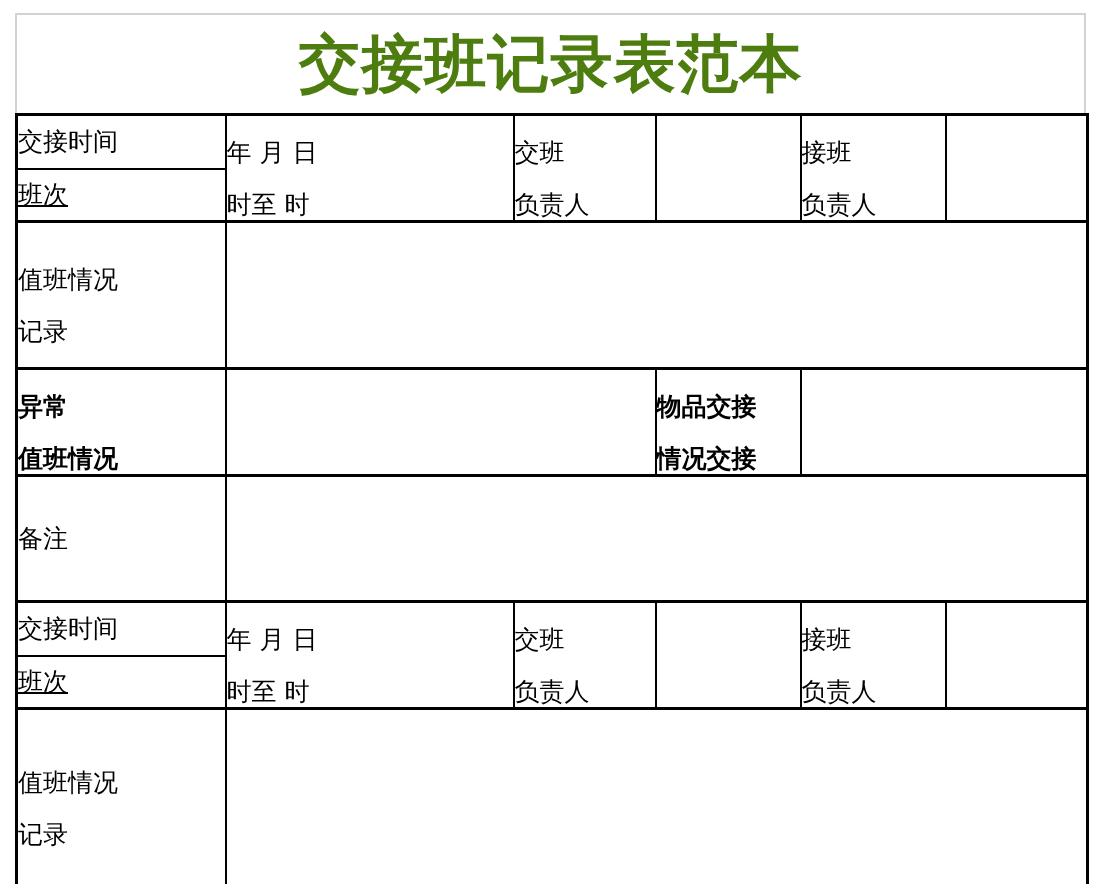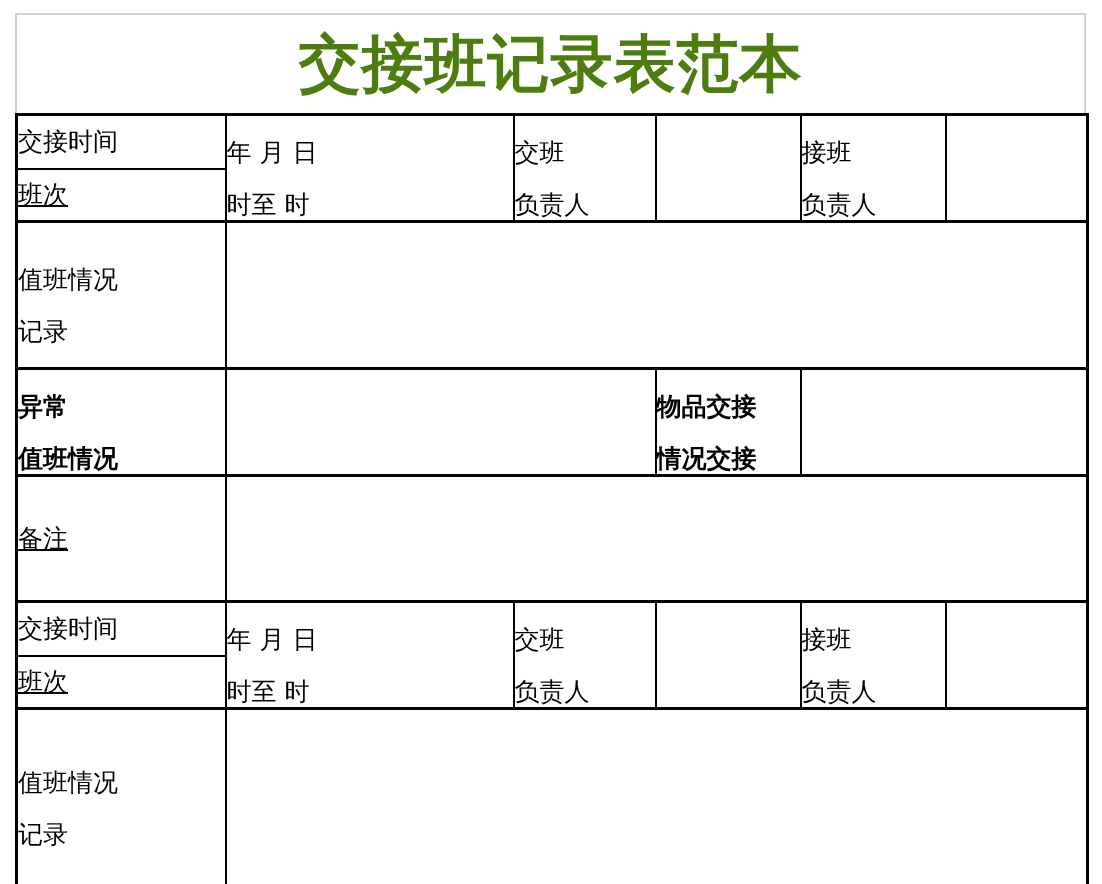--- a/index.html
+++ b/index.html
@@ -40,21 +40,21 @@
     padding: 0; overflow: hidden;
     background: #ffffff;
   }
   td.bb2 { border-bottom-width: 2px; }  
   td.bt2 { border-top-width: 2px; text-decoration: underline; }     
 
   tr.h50  { height: 50px; }
   tr.h48  { height: 48px; }
   tr.h147 { height: 147px; }
   tr.h104 { height: 104px; font-weight: bold; }
-  tr.h126 { height: 126px; text-decoration: underline; }
+  tr.h126 { height: 126px; }
   tr.h51  { height: 51px; }
   tr.h49  { height: 49px; }
   tr.h179 { height: 179px; }
 
   .two-line { display: flex; flex-direction: column; justify-content: center; gap: 22px; margin-top: 22px; }
 </style>
 </head>
 <body>
 
 <div class="sheet">

